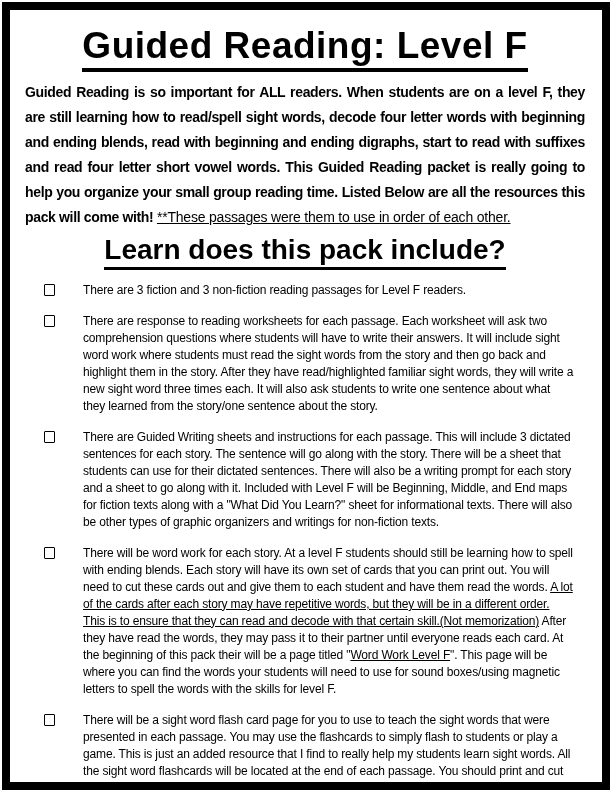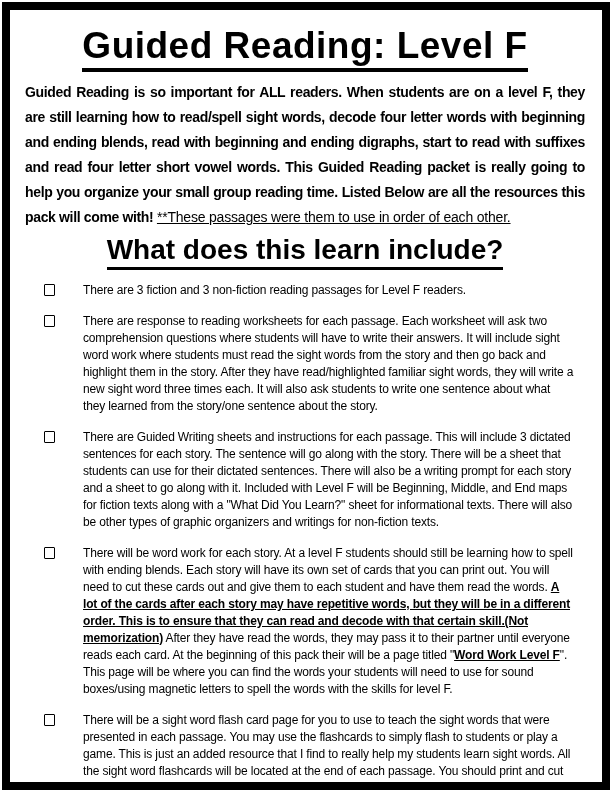--- a/index.html
+++ b/index.html
@@ -77,38 +77,38 @@
     border-radius: 1px;
     margin: 2px 0 0 8px;
   }
   .bullet-text {
     margin-left: 28px;
     font-size: 12px;
     line-height: 17px;
     letter-spacing: -0.15px;
   }
   .bu {
-    font-weight: bold;
+    font-weight: normal;
     text-decoration: underline;
   }
 </style>
 </head>
 <body>
 
 <div class="page">
 
   <div class="title-wrap">
     <span class="title">Guided Reading: Level F</span>
   </div>
 
   <p class="intro"><span>Guided Reading is so important for ALL readers. When students are on a level F, they are still learning how to read/spell sight words, decode four letter words with beginning and ending blends, read with beginning and ending digraphs, start to read with suffixes and read four letter short vowel words. This Guided Reading packet is really going to help you organize your small group reading time. Listed Below are all the resources this pack will come with!</span>
     <span class="intro-note">**These passages were them to use in order of each other.</span></p>
 
   <div class="section-wrap">
-    <span class="section-heading">What does this learn include?</span>
+    <span class="section-heading">Learn does this pack include?</span>
   </div>
 
   <ul class="bullets">
       <li>
         <span class="checkbox"></span>
         <div class="bullet-text"><span class="plain">There are 3 fiction and 3 non-fiction reading passages for Level F readers.</span></div>
       </li>
       <li>
         <span class="checkbox"></span>
         <div class="bullet-text"><span class="plain">There are response to reading worksheets for each passage. Each worksheet will ask two comprehension questions where students will have to write their answers. It will include sight word work where students must read the sight words from the story and then go back and highlight them in the story. After they have read/highlighted familiar sight words, they will write a new sight word three times each. It will also ask students to write one sentence about what they learned from the story/one sentence about the story.</span></div>

